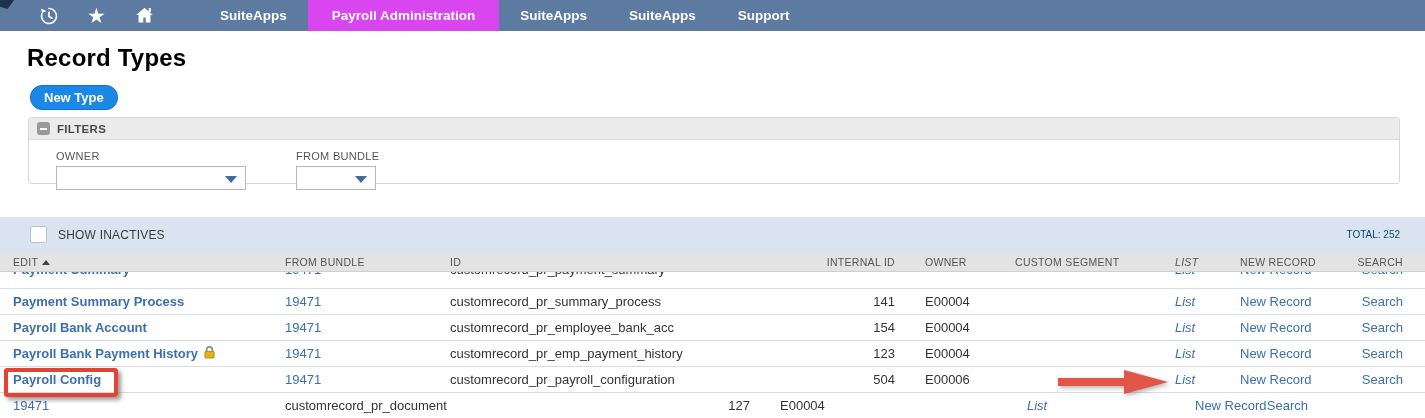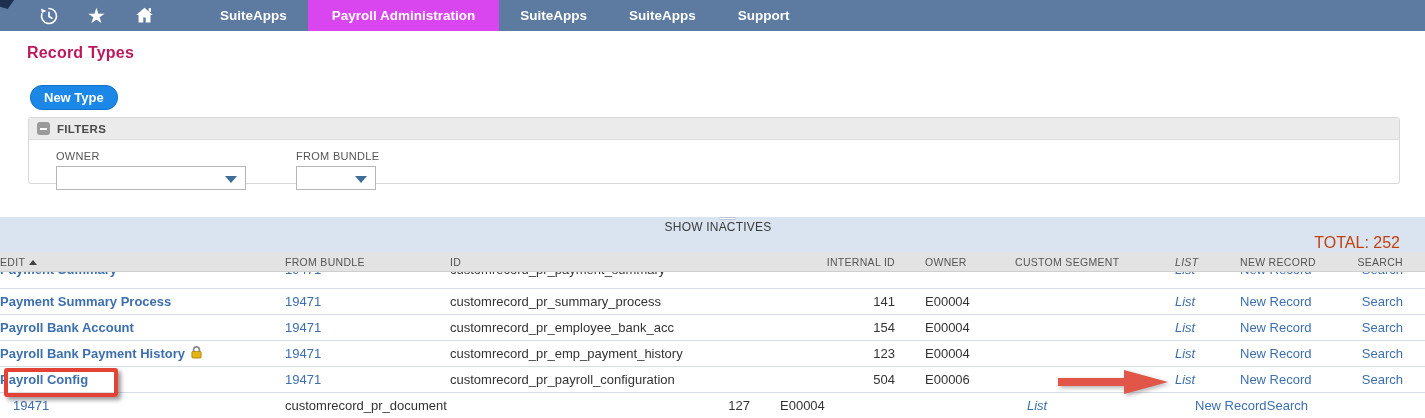--- a/index.html
+++ b/index.html
@@ -14,22 +14,22 @@
   .nav-icons { display:flex; align-items:center; gap:27px; padding-left:38px; }
   .nav-icon { width:21px; height:21px; display:inline-flex; align-items:center;
               justify-content:center; color:#fff; cursor:pointer; }
   .star-glyph { font-size:21px; line-height:21px; color:#fff; }
   .nav-items { display:flex; align-items:stretch; height:31px; margin-left:44px; }
   .nav-item { color:#fff; font-size:13.5px; font-weight:bold; line-height:31px;
               padding:0 21px; cursor:pointer; text-decoration:none; }
   .nav-item.active { background:#d946ef; padding:0 24px; }
 
   
-  .page-title { position:absolute; left:27px; top:44px; font-size:16px; font-weight:bold;
-                color:#be185d; letter-spacing:.2px; }
+  .page-title { position:absolute; left:27px; top:44px; font-size:24px; font-weight:bold;
+                color:#000000; letter-spacing:.2px; }
   .new-type-btn { position:absolute; left:30px; top:85px; height:25px; padding:0 13px;
                   background:#1b87e6; border:1px solid #1273cc; border-radius:12px;
                   color:#fff; font-size:13px; font-weight:bold; cursor:pointer;
                   font-family:inherit; }
 
   
   .filters { position:absolute; left:28px; top:117px; width:1372px; height:67px;
              border:1px solid #d8d8d8; border-radius:3px; background:#fff; }
   .filters-header { height:22px; background:#ebebeb; border-bottom:1px solid #ddd;
                     display:flex; align-items:center; gap:7px; padding-left:8px;
@@ -45,34 +45,34 @@
   .select-box { position:relative; height:24px; border:1px solid #b6b6b6; background:#fff;
                 cursor:pointer; }
   .select-owner { width:190px; }
   .select-bundle { width:80px; }
   .caret { position:absolute; right:8px; top:9px; width:0; height:0;
            border-left:6px solid transparent; border-right:6px solid transparent;
            border-top:7px solid #3f6d99; }
 
   
   .list-bar { position:absolute; left:0; top:217px; width:1425px; height:35px;
-              background:#d9e4f0; display:flex; align-items:center;flex-direction:column; }
+              background:#d9e4f0; display:flex; align-items:center; }
   .checkbox { width:17px; height:17px; background:#fff; border:1px solid #b8c4d2;
               border-radius:2px; margin-left:30px; cursor:pointer; }
   .show-inactives { font-size:12px; color:#3a3a3a; margin-left:11px; letter-spacing:.2px; }
-  .total { margin-left:auto; margin-right:25px; font-size:16px; color:#c2410c; }
+  .total { margin-left:auto; margin-right:25px; font-size:10px; color:#0c4a6e; }
 
   
   .table { position:absolute; left:0; top:252px; width:1425px; }
   .grid-row { display:grid;
        grid-template-columns:272px 165px 313px 145px 117px 148px 45px 125px 95px;
        align-items:center; }
   .thead { height:20px; background:#e3e3e3; border-bottom:1px solid #cfcfcf; }
   .th { font-size:10.5px; color:#555; letter-spacing:.3px; white-space:nowrap; }
-  .c1 { } .c2 { padding-left:13px; } .c3 { padding-left:13px; }
+  .c1 { padding-left:13px; } .c2 { padding-left:13px; } .c3 { padding-left:13px; }
   .c4 { text-align:right; } .c5 { padding-left:30px; } .c6 { padding-left:3px; }
   .c7 { padding-left:15px;font-style:italic; } .c8 { padding-left:35px; }
   .c9 { text-align:right; padding-right:22px; }
   .sort-asc { display:inline-block; margin-left:4px; width:0; height:0;
        border-left:4px solid transparent; border-right:4px solid transparent;
        border-bottom:5px solid #444; vertical-align:middle; }
   .tr { height:26px; background:#fff; border-bottom:1px solid #d5dde6; font-size:13px;
         color:#333; white-space:nowrap; }
   .tr a { color:#3c6fae; text-decoration:none; cursor:pointer; }
   .edit-link { font-weight:bold;margin-top:23px; }

